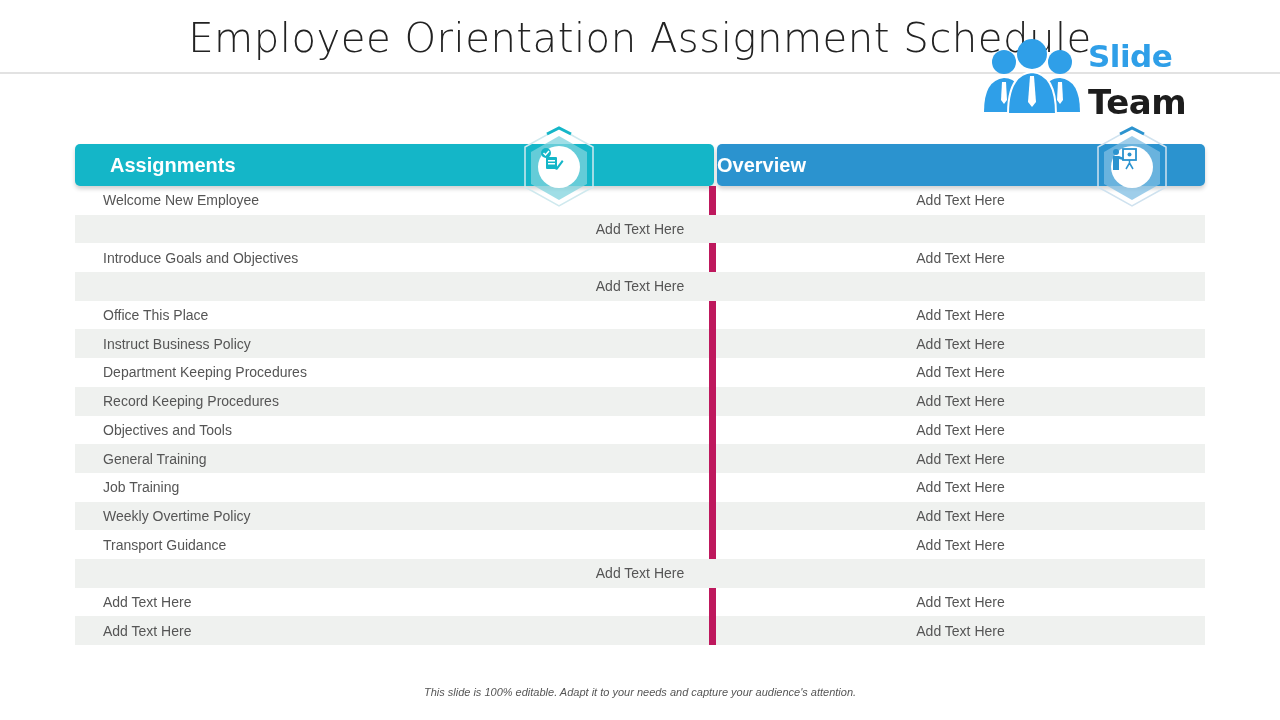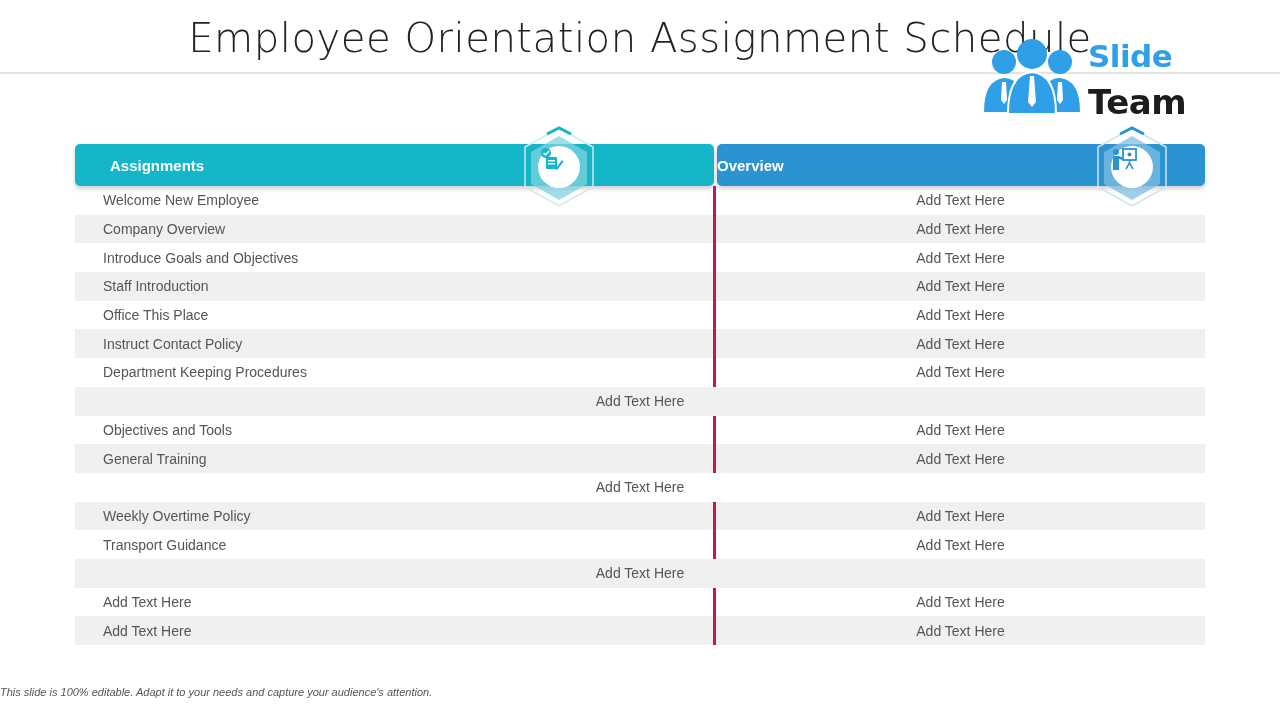--- a/index.html
+++ b/index.html
@@ -22,44 +22,44 @@
       position: absolute; left: 106px; top: 2px; font-size: 31px; font-weight: bold;
       color: #2f9fe8; font-family: "DejaVu Sans", sans-serif; letter-spacing: -0.5px;
     }
     .logo .brand-team {
       position: absolute; left: 106px; top: 46px; font-size: 34px; font-weight: bold;
       color: #1d1d1d; font-family: "DejaVu Sans", sans-serif; letter-spacing: -0.5px;
     }
 
     .header {
       position: absolute; top: 144px; height: 42px; border-radius: 5px;
-      color: #fff; font-weight: bold; font-size: 15px;
+      color: #fff; font-weight: bold; font-size: 20px;
       box-shadow: 0 3px 4px rgba(0,0,0,0.18);
       display: flex; align-items: center;
     }
     .header.assign { left: 75px; width: 639px; background: #14b6c8; padding-left: 35px; }
     .header.overview { left: 717px; width: 488px; background: #2b93cf; justify-content: flex-start; }
     .header.overview span { margin-left: 0px; }
 
     .hex-badge { position: absolute; width: 72px; height: 82px; }
     .hex-badge svg { position: absolute; left: 0; top: 0; }
     .hex-badge .circle {
       position: absolute; left: 15px; top: 20px; width: 42px; height: 42px; border-radius: 50%;
       background: #fff; display: flex; align-items: center; justify-content: center;
     }
 
     .table { position: absolute; left: 75px; top: 186px; width: 1130px; }
     .row { height: 28.7px; display: flex; align-items: center; font-size: 14px; color: #555; }
     .row:nth-child(even) { background: #eff1ef; }
     .row .c1 { width: 641px; padding-left: 28px; height: 100%; display: flex; align-items: center;
-               border-right: 3px solid #be185d; }
+               border-right: 7px solid #be185d; }
     .row .c2 { flex: 1; text-align: center; padding-left: 0px; }
 
     .footer {
-      position: absolute; top: 686px; left: 0; width: 1280px; text-align: left;
+      position: absolute; top: 686px; left: 0; width: 1280px; text-align: center;
       font-size: 11px; font-style: italic; color: #555;
     }
   </style>
 </head>
 <body>
 
 <div class="title">Employee Orientation Assignment Schedule</div>
 <div class="title-rule"></div>
 
 <div class="logo">
@@ -123,55 +123,55 @@
     </svg>
   </div>
 </div>
 
 <div class="table">
   <div class="row">
       <div class="c1">Welcome New  Employee</div>
       <div class="c2">Add Text Here</div>
     </div>
   <div class="row">
-      <div class="c1">Company Overview</div>
       <div class="c2">Add Text Here</div>
     </div>
   <div class="row">
       <div class="c1">Introduce Goals and Objectives</div>
       <div class="c2">Add Text Here</div>
     </div>
   <div class="row">
-      <div class="c1">Staff Introduction</div>
       <div class="c2">Add Text Here</div>
     </div>
   <div class="row">
       <div class="c1">Office This Place</div>
       <div class="c2">Add Text Here</div>
     </div>
   <div class="row">
-      <div class="c1">Instruct Contact Policy</div>
+      <div class="c1">Instruct Business Policy</div>
       <div class="c2">Add Text Here</div>
     </div>
   <div class="row">
       <div class="c1">Department Keeping Procedures</div>
       <div class="c2">Add Text Here</div>
     </div>
   <div class="row">
+      <div class="c1">Record Keeping Procedures</div>
       <div class="c2">Add Text Here</div>
     </div>
   <div class="row">
       <div class="c1">Objectives and Tools</div>
       <div class="c2">Add Text Here</div>
     </div>
   <div class="row">
       <div class="c1">General Training</div>
       <div class="c2">Add Text Here</div>
     </div>
   <div class="row">
+      <div class="c1">Job Training</div>
       <div class="c2">Add Text Here</div>
     </div>
   <div class="row">
       <div class="c1">Weekly Overtime Policy</div>
       <div class="c2">Add Text Here</div>
     </div>
   <div class="row">
       <div class="c1">Transport Guidance</div>
       <div class="c2">Add Text Here</div>
     </div>

